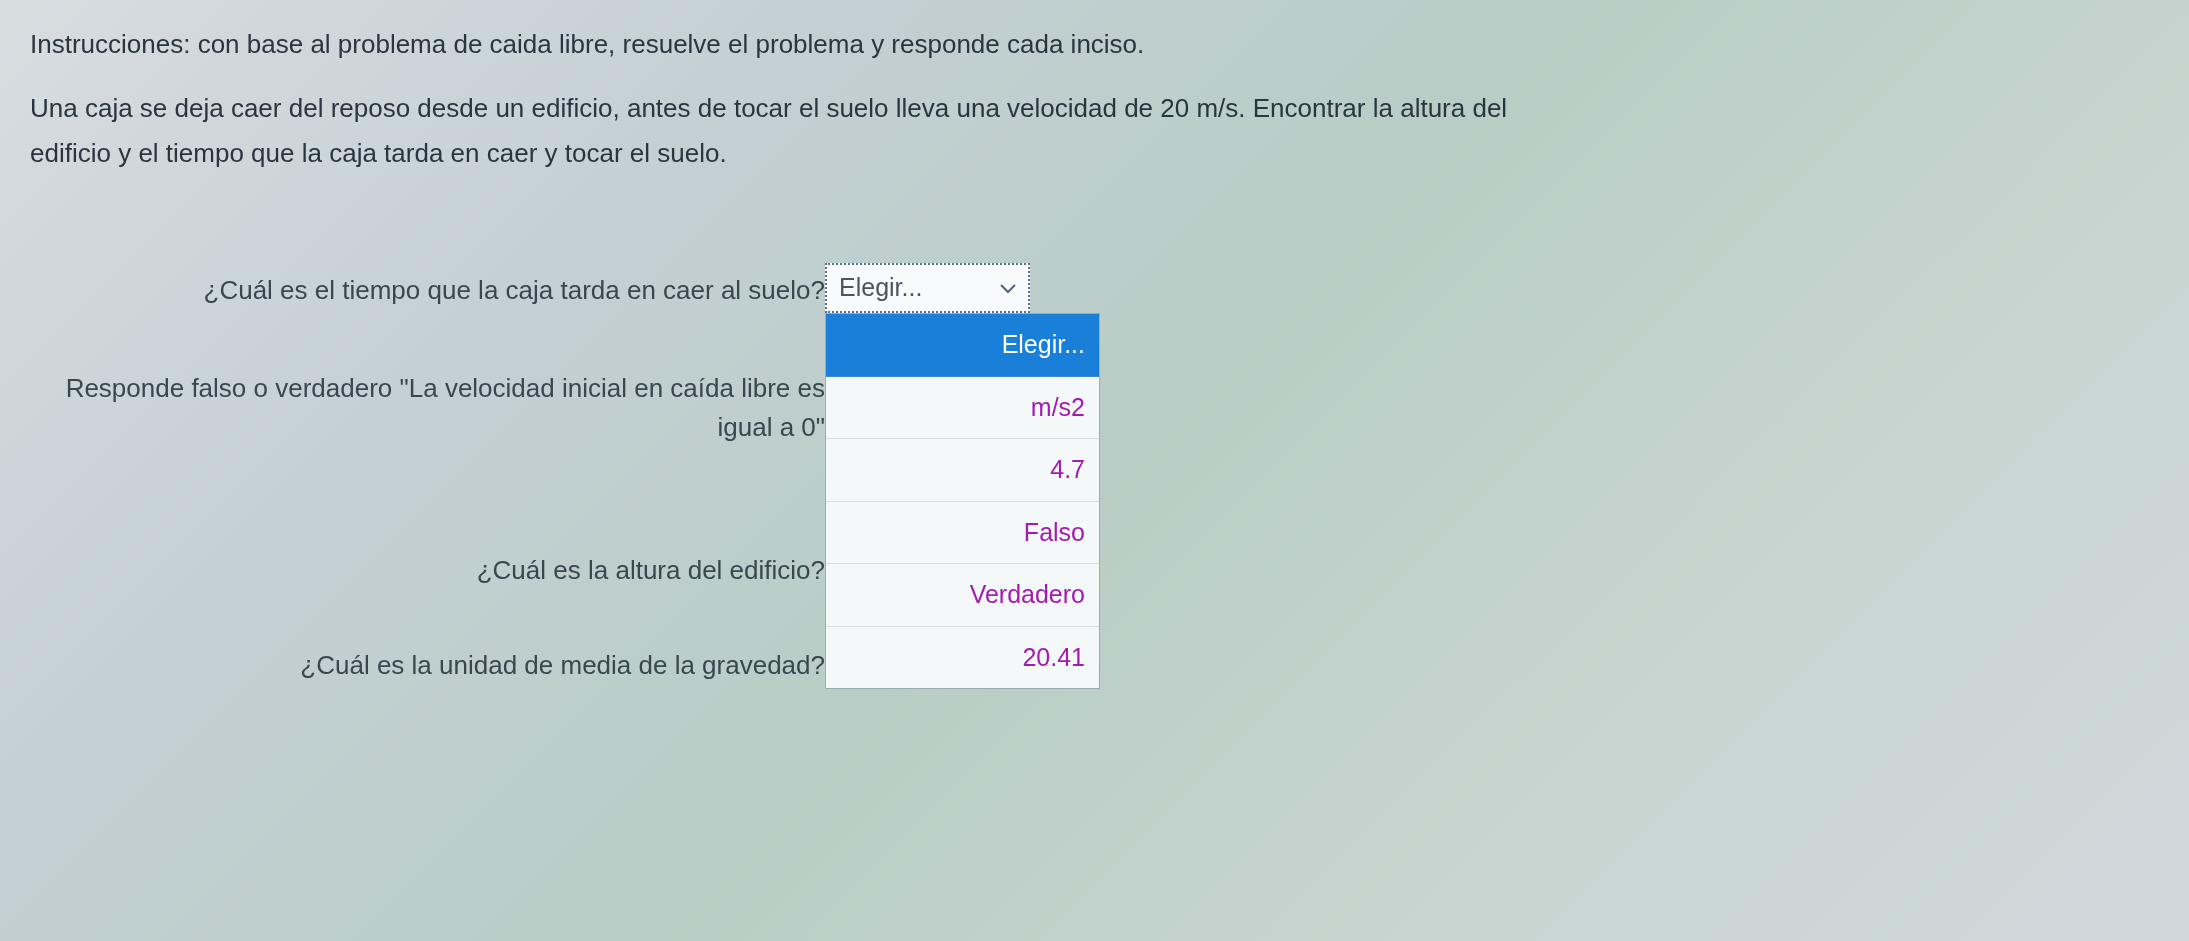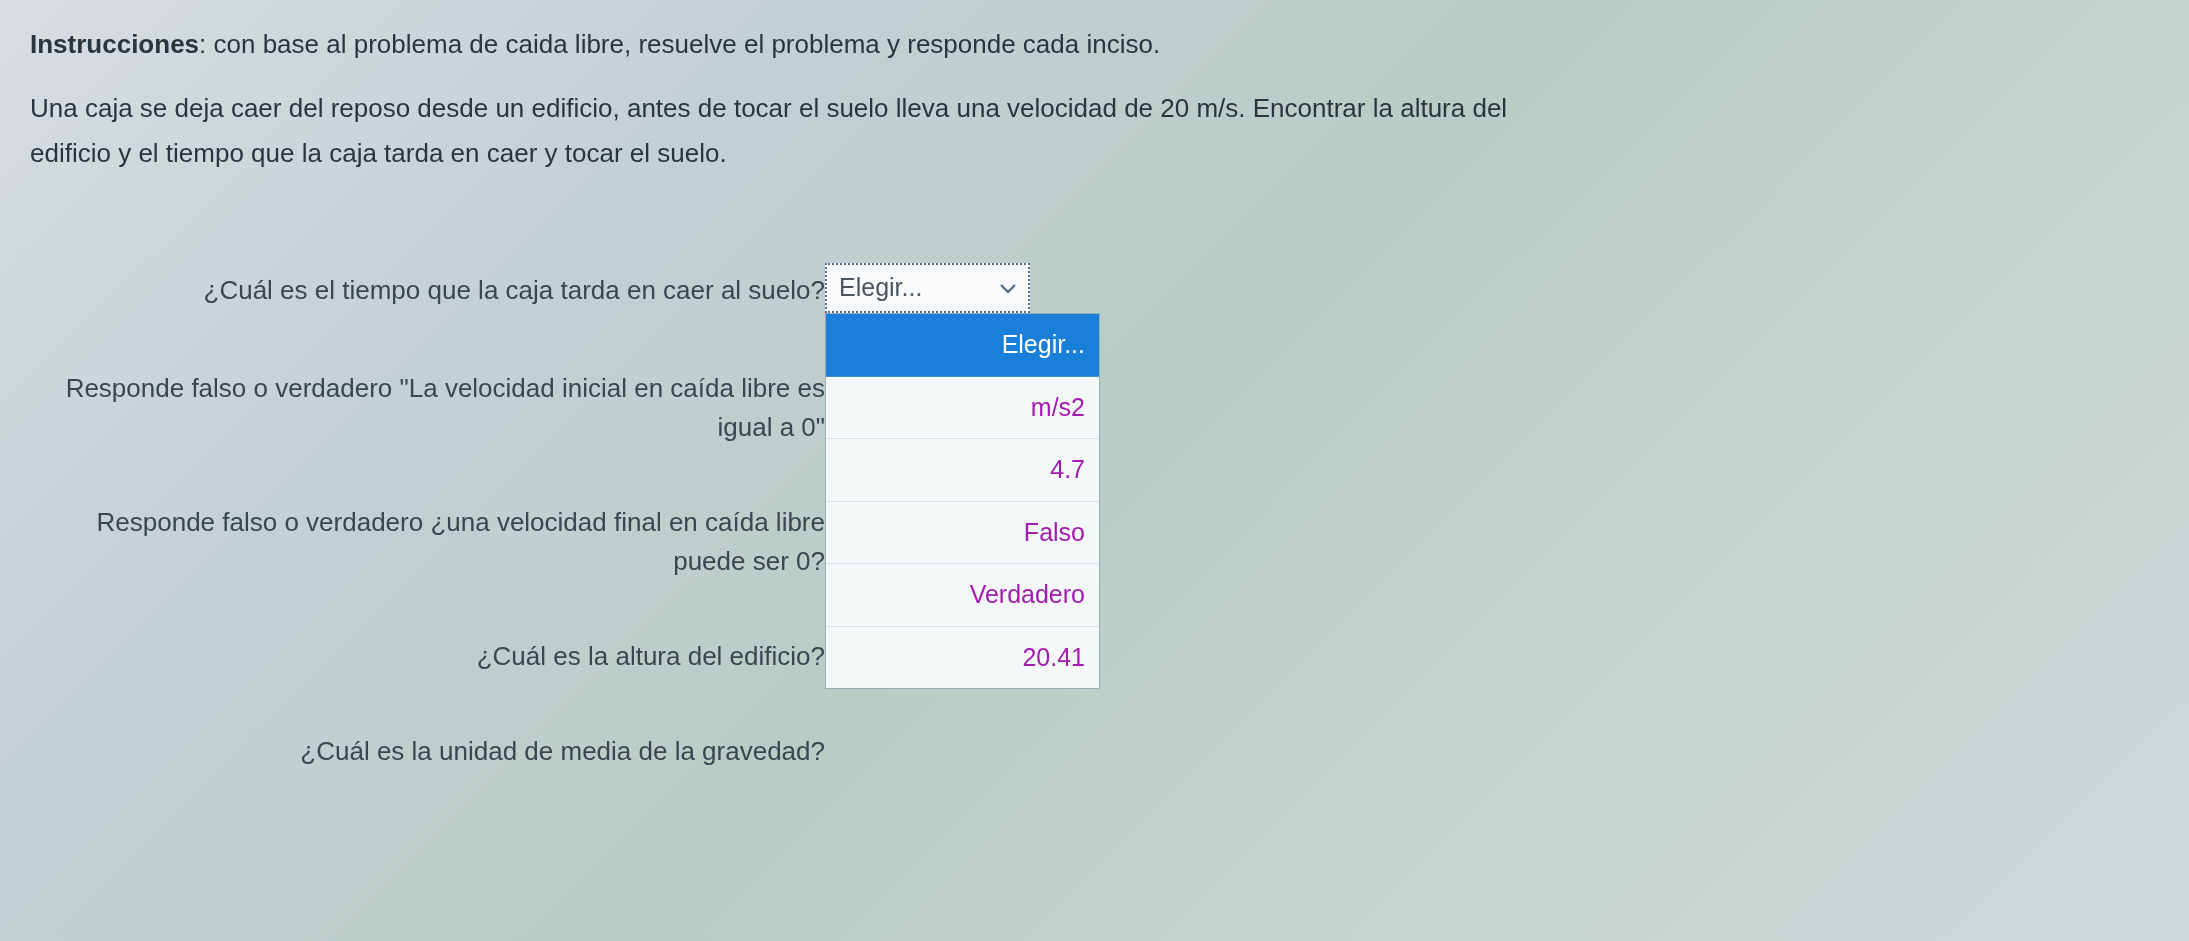--- a/index.html
+++ b/index.html
@@ -15,21 +15,21 @@
       padding: 25px 30px;
       color: #2a3540;
       font-size: 26px;
       line-height: 1.5;
       position: relative;
     }
     .instructions-line {
       margin-bottom: 25px;
     }
     .bold-label {
-      font-weight: 700;
+      font-weight: 400;
     }
     .problem-statement {
       margin-bottom: 20px;
     }
     .problem-statement p {
       margin-bottom: 6px;
     }
     .questions-block {
       margin-top: 90px;
     }
@@ -130,23 +130,20 @@
   </div>
 
   <div class="spacer-row"></div>
 
   <div class="question-row">
     <div class="question-text">Responde falso o verdadero "La velocidad inicial en caída libre es igual a 0"</div>
   </div>
 
   <div class="spacer-row"></div>
 
-  <div class="question-row">
-    <div class="question-text">Responde falso o verdadero ¿una velocidad final en caída libre puede ser 0?</div>
-  </div>
 
   <div class="spacer-row"></div>
 
   <div class="question-row">
     <div class="question-text">¿Cuál es la altura del edificio?</div>
   </div>
 
   <div class="spacer-row"></div>
 
   <div class="question-row">

